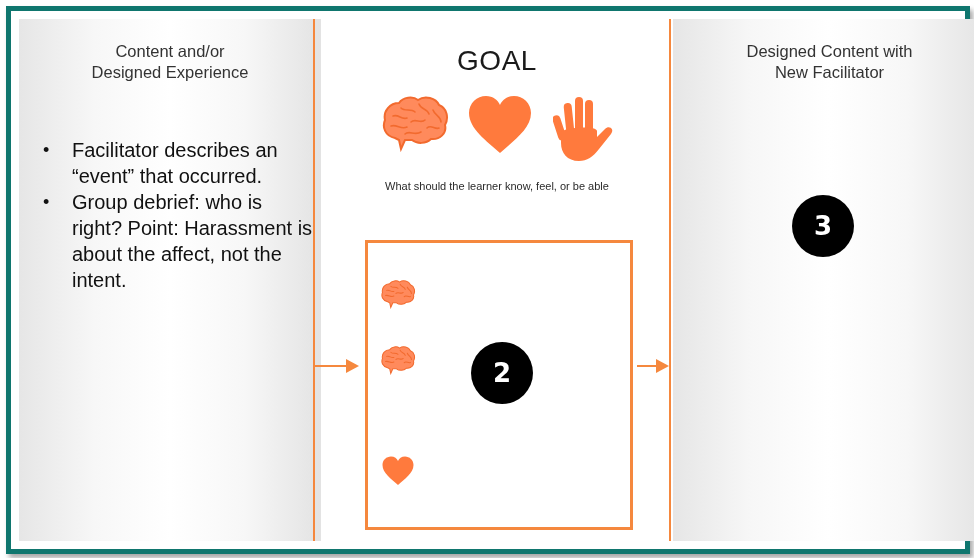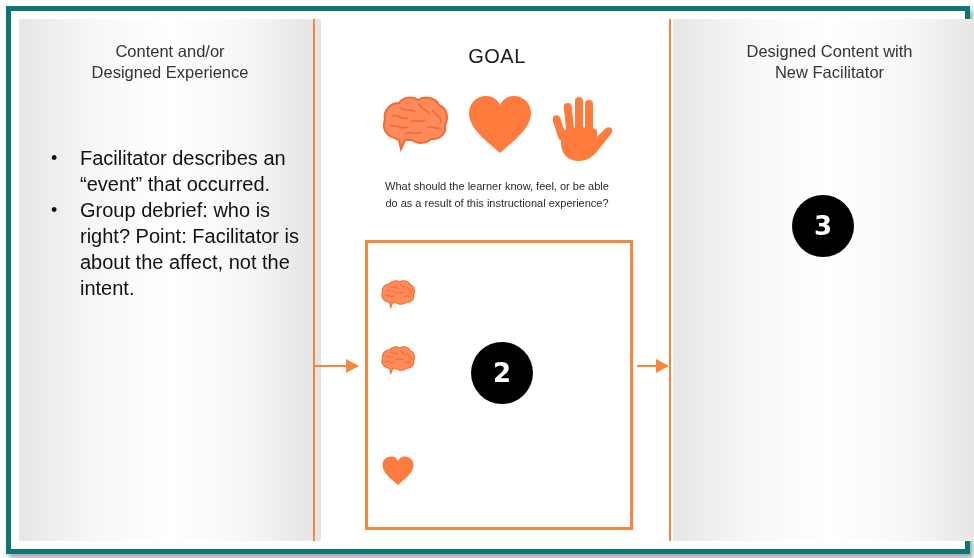--- a/index.html
+++ b/index.html
@@ -26,30 +26,30 @@
   .panel-center { left: 310px; width: 352px; background: #ffffff; }
   .vline {
     position: absolute; top: 8px; bottom: 8px; width: 2px; background: #f5883e;
   }
   .panel-title {
     position: absolute; left: 0; right: 0; text-align: center;
     color: #333333; font-size: 16.5px; line-height: 21px;
   }
   .bullets {
     position: absolute; left: 24px; top: 118px; width: 270px;
-    list-style: none; margin: 8px; padding: 0;
+    list-style: none; margin: 0; padding: 0;
     color: #111111; font-size: 20px; line-height: 26px;
   }
   .bullets li { position: relative; padding-left: 29px; }
   .bullets li::before {
     content: "\2022"; position: absolute; left: 0; top: 0; font-size: 18px;
   }
   .goal-title {
     position: absolute; left: 0; right: 0; top: 26px; text-align: center;
-    font-size: 20px; color: #1a1a1a; letter-spacing: 0.5px;
+    font-size: 28px; color: #1a1a1a; letter-spacing: 0.5px;
   }
   .icon { position: absolute; }
   .question {
     position: absolute; left: 0; right: 0; top: 159px; text-align: center;
     font-size: 11px; line-height: 17px; color: #2a2a2a;
   }
   .goal-box {
     position: absolute; left: 44px; top: 221px; width: 268px; height: 290px;
     border: 3px solid #f5883e; box-sizing: border-box; background: #fff;
   }
@@ -71,21 +71,21 @@
 
 <div class="frame">
 
   <div class="panel panel-left">
     <div class="panel-title" style="top:22px;">
       <div>Content and/or</div>
       <div>Designed Experience</div>
     </div>
     <ul class="bullets">
       <li>Facilitator describes an “event” that occurred.</li>
-      <li>Group debrief: who is right? Point: Facilitator is about the affect, not the intent.</li>
+      <li>Group debrief: who is right? Point: Harassment is about the affect, not the intent.</li>
     </ul>
   </div>
 
   <div class="panel panel-center">
     <div class="goal-title">GOAL</div>
 
     <svg class="icon" style="left:60px; top:75px;" width="68" height="58" viewBox="0 0 68 58">
       <path d="M14 44 C4 42 1 33 4 26 C2 17 9 9 18 9 C22 3 32 2 37 6 C44 1 55 4 58 11 C66 14 68 24 64 31 C66 39 59 46 50 45 C45 50 36 50 31 46 L24 46 L20 55 L18 46 Z" fill="#ff8a5c" stroke="#f26a2e" stroke-width="2"></path>
       <path d="M12 22 C18 20 20 26 26 24 M20 14 C24 18 30 14 34 18 M38 10 C40 16 46 14 48 20 M52 16 C54 22 60 22 60 28 M10 32 C16 30 20 36 26 33 M30 28 C34 24 40 30 44 26 M46 34 C50 30 54 36 58 34 M24 40 C28 36 34 42 40 38" fill="none" stroke="#f26a2e" stroke-width="1.6" stroke-linecap="round"></path>
     </svg>
@@ -99,21 +99,20 @@
         <rect x="22" y="0" width="8" height="36" rx="4"></rect>
         <rect x="32" y="3" width="8" height="34" rx="4"></rect>
         <rect x="12" y="6" width="8" height="32" rx="4" transform="rotate(-6 16 22)"></rect>
         <rect x="2" y="18" width="8" height="26" rx="4" transform="rotate(-18 6 30)"></rect>
         <path d="M8 36 C8 30 44 28 44 34 L44 40 L52 32 C56 28 62 32 58 37 L46 52 C40 60 34 64 26 64 C14 64 8 56 8 46 Z"></path>
       </g>
     </svg>
 
     <div class="question">
       <div>What should the learner know, feel, or be able</div>
-      <div>do as a result of this instructional experience?</div>
     </div>
 
     <div class="goal-box">
 
       <svg class="icon" style="left:12px; top:36px;" width="36" height="30" viewBox="0 0 68 58">
         <path d="M14 44 C4 42 1 33 4 26 C2 17 9 9 18 9 C22 3 32 2 37 6 C44 1 55 4 58 11 C66 14 68 24 64 31 C66 39 59 46 50 45 C45 50 36 50 31 46 L24 46 L20 55 L18 46 Z" fill="#ff8a5c" stroke="#f26a2e" stroke-width="2"></path>
         <path d="M12 22 C18 20 20 26 26 24 M20 14 C24 18 30 14 34 18 M38 10 C40 16 46 14 48 20 M52 16 C54 22 60 22 60 28 M10 32 C16 30 20 36 26 33 M30 28 C34 24 40 30 44 26 M46 34 C50 30 54 36 58 34" fill="none" stroke="#f26a2e" stroke-width="2" stroke-linecap="round"></path>
       </svg>
 
       <svg class="icon" style="left:12px; top:102px;" width="36" height="30" viewBox="0 0 68 58">

